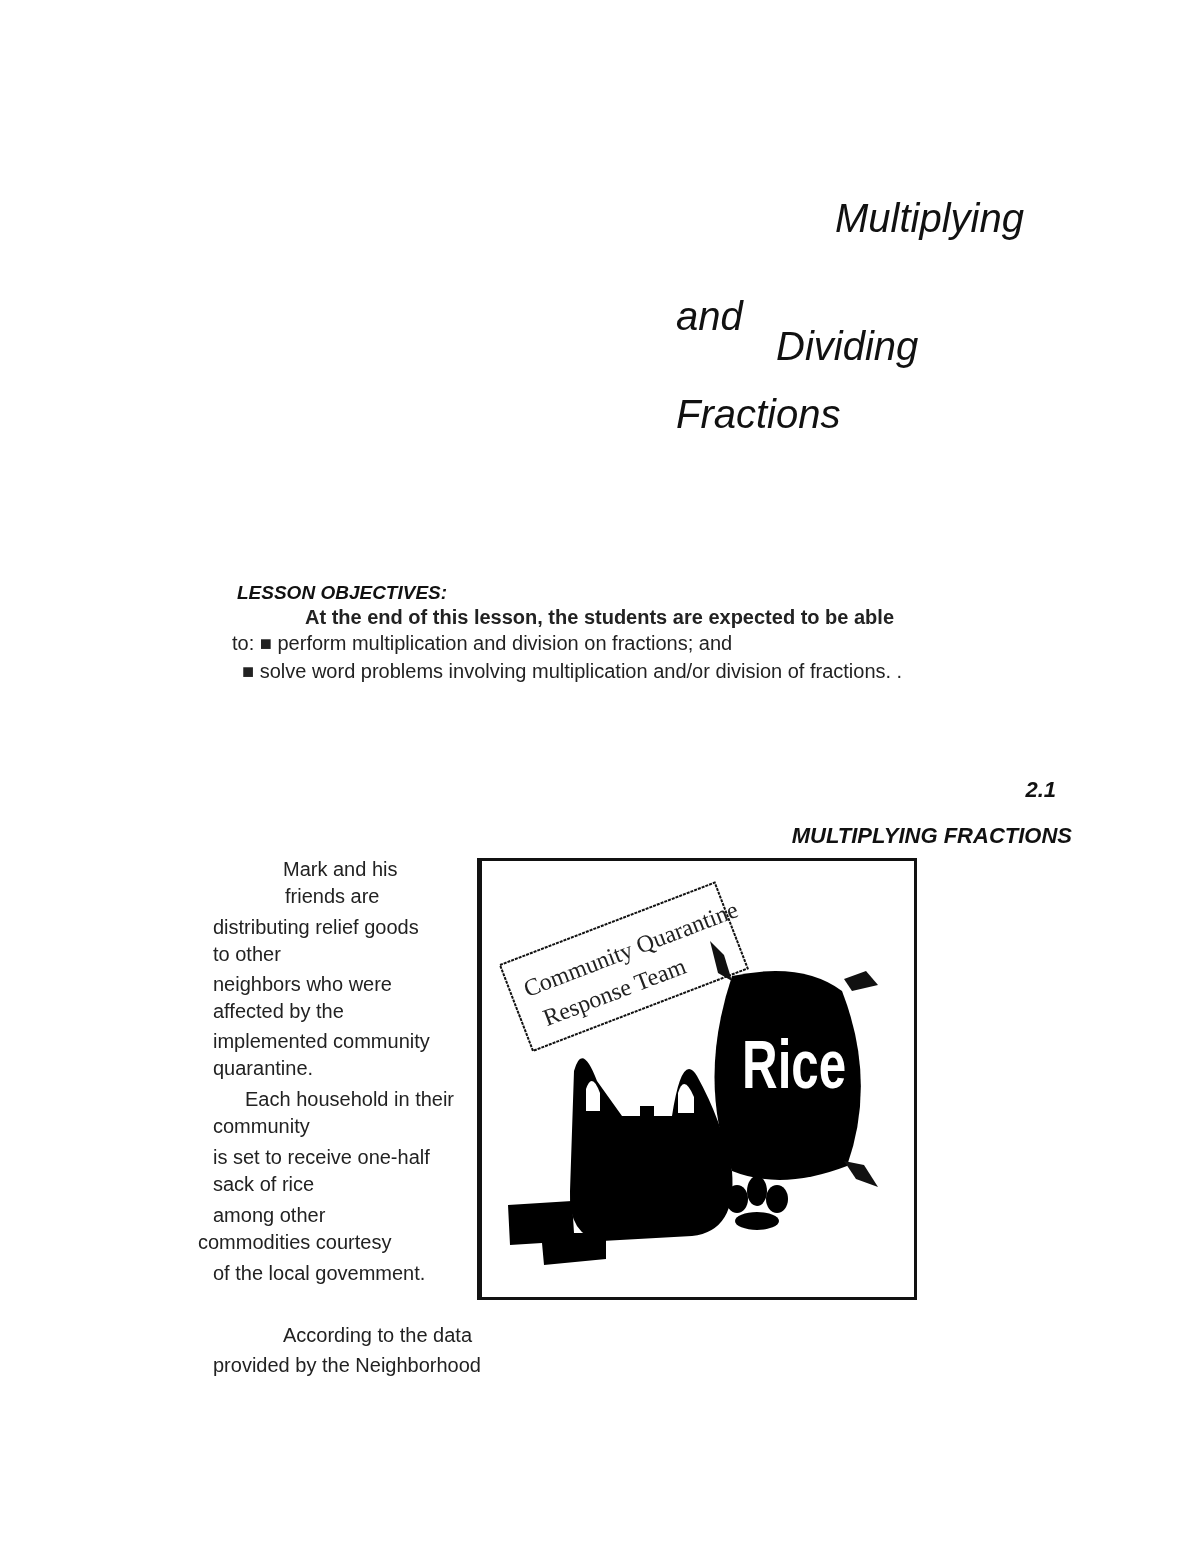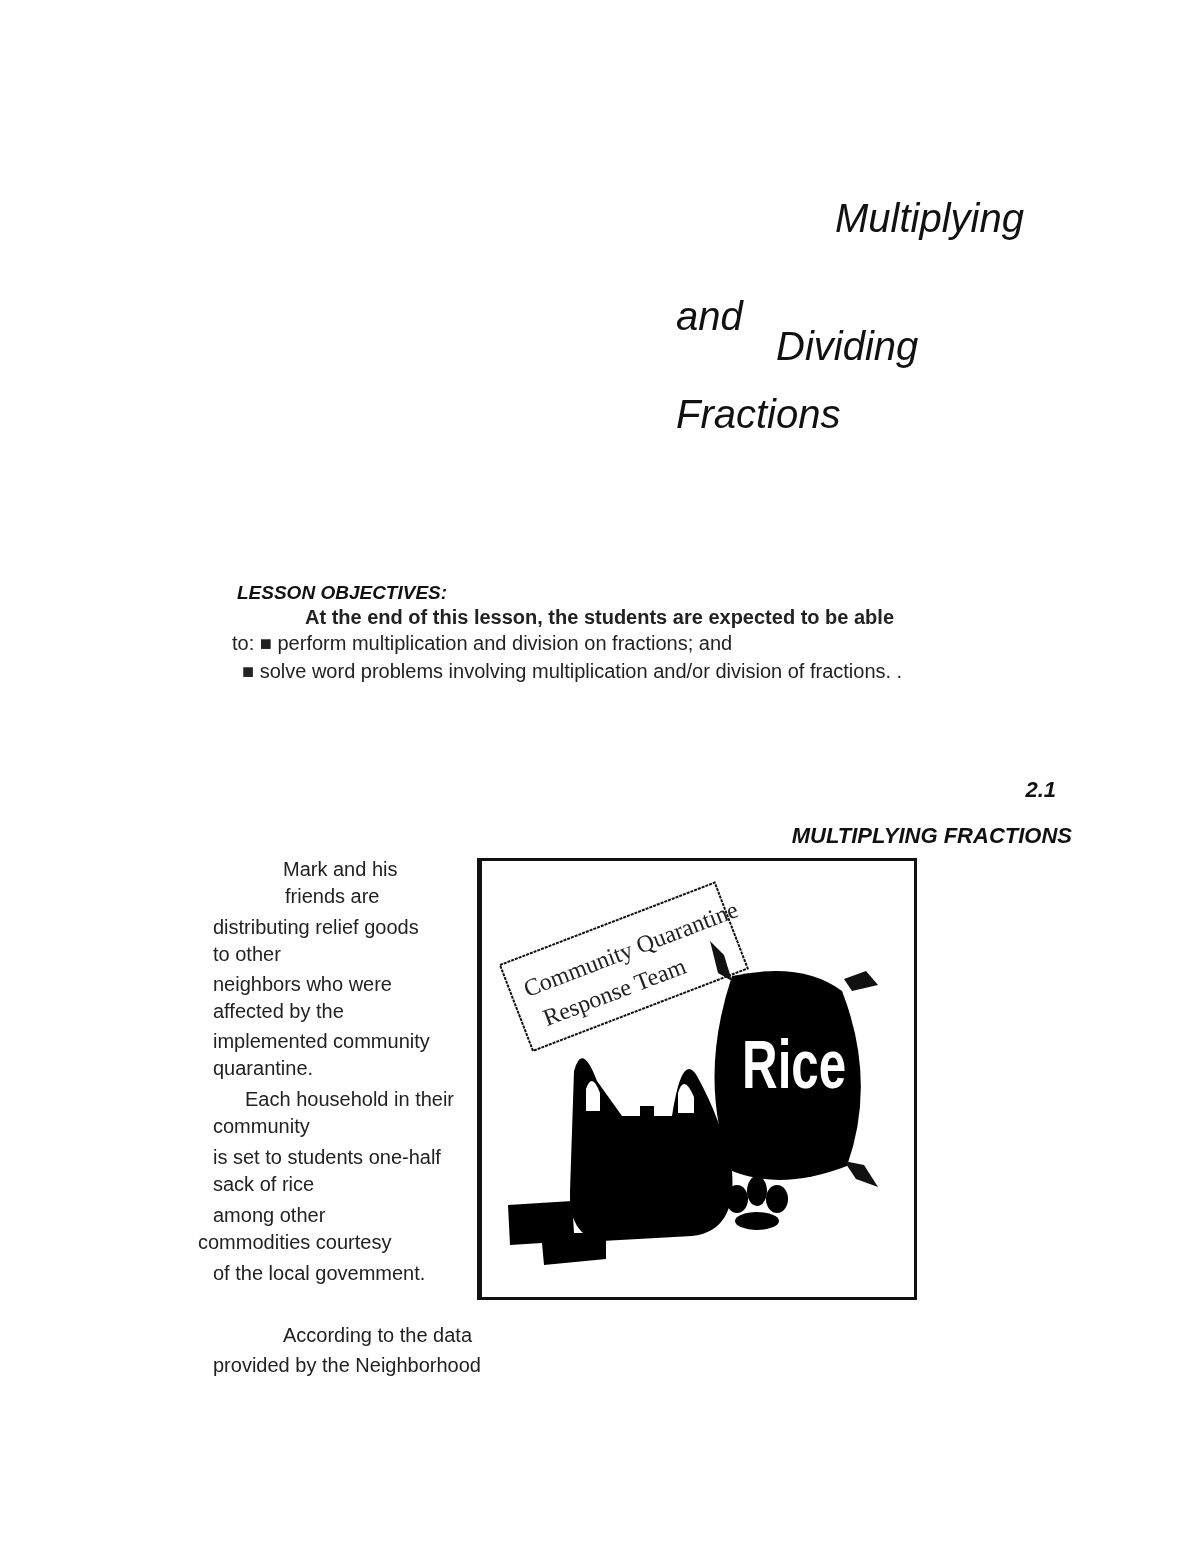--- a/index.html
+++ b/index.html
@@ -42,21 +42,21 @@
 <div class="abs story" style="left:283px; top:856px;">Mark and his</div>
 <div class="abs story" style="left:285px; top:883px;">friends are</div>
 <div class="abs story" style="left:213px; top:914px;">distributing relief goods</div>
 <div class="abs story" style="left:213px; top:941px;">to other</div>
 <div class="abs story" style="left:213px; top:971px;">neighbors who were</div>
 <div class="abs story" style="left:213px; top:998px;">affected by the</div>
 <div class="abs story" style="left:213px; top:1028px;">implemented community</div>
 <div class="abs story" style="left:213px; top:1055px;">quarantine.</div>
 <div class="abs story" style="left:213px; top:1086px;margin-left:32px;">Each household in their</div>
 <div class="abs story" style="left:213px; top:1113px;">community</div>
-<div class="abs story" style="left:213px; top:1144px;">is set to students one-half</div>
+<div class="abs story" style="left:213px; top:1144px;">is set to receive one-half</div>
 <div class="abs story" style="left:213px; top:1171px;">sack of rice</div>
 <div class="abs story" style="left:213px; top:1202px;">among other</div>
 <div class="abs story" style="left:198px; top:1229px;">commodities courtesy</div>
 <div class="abs story" style="left:213px; top:1260px;">of the local govemment.</div>
 
 <div class="frame">
   <svg width="432" height="436" viewBox="0 0 432 436">
 
     <g transform="translate(18,104) rotate(-21)">
       <rect x="0" y="0" width="230" height="92" fill="#fff" stroke="#111" stroke-width="2" stroke-dasharray="3 1"></rect>

